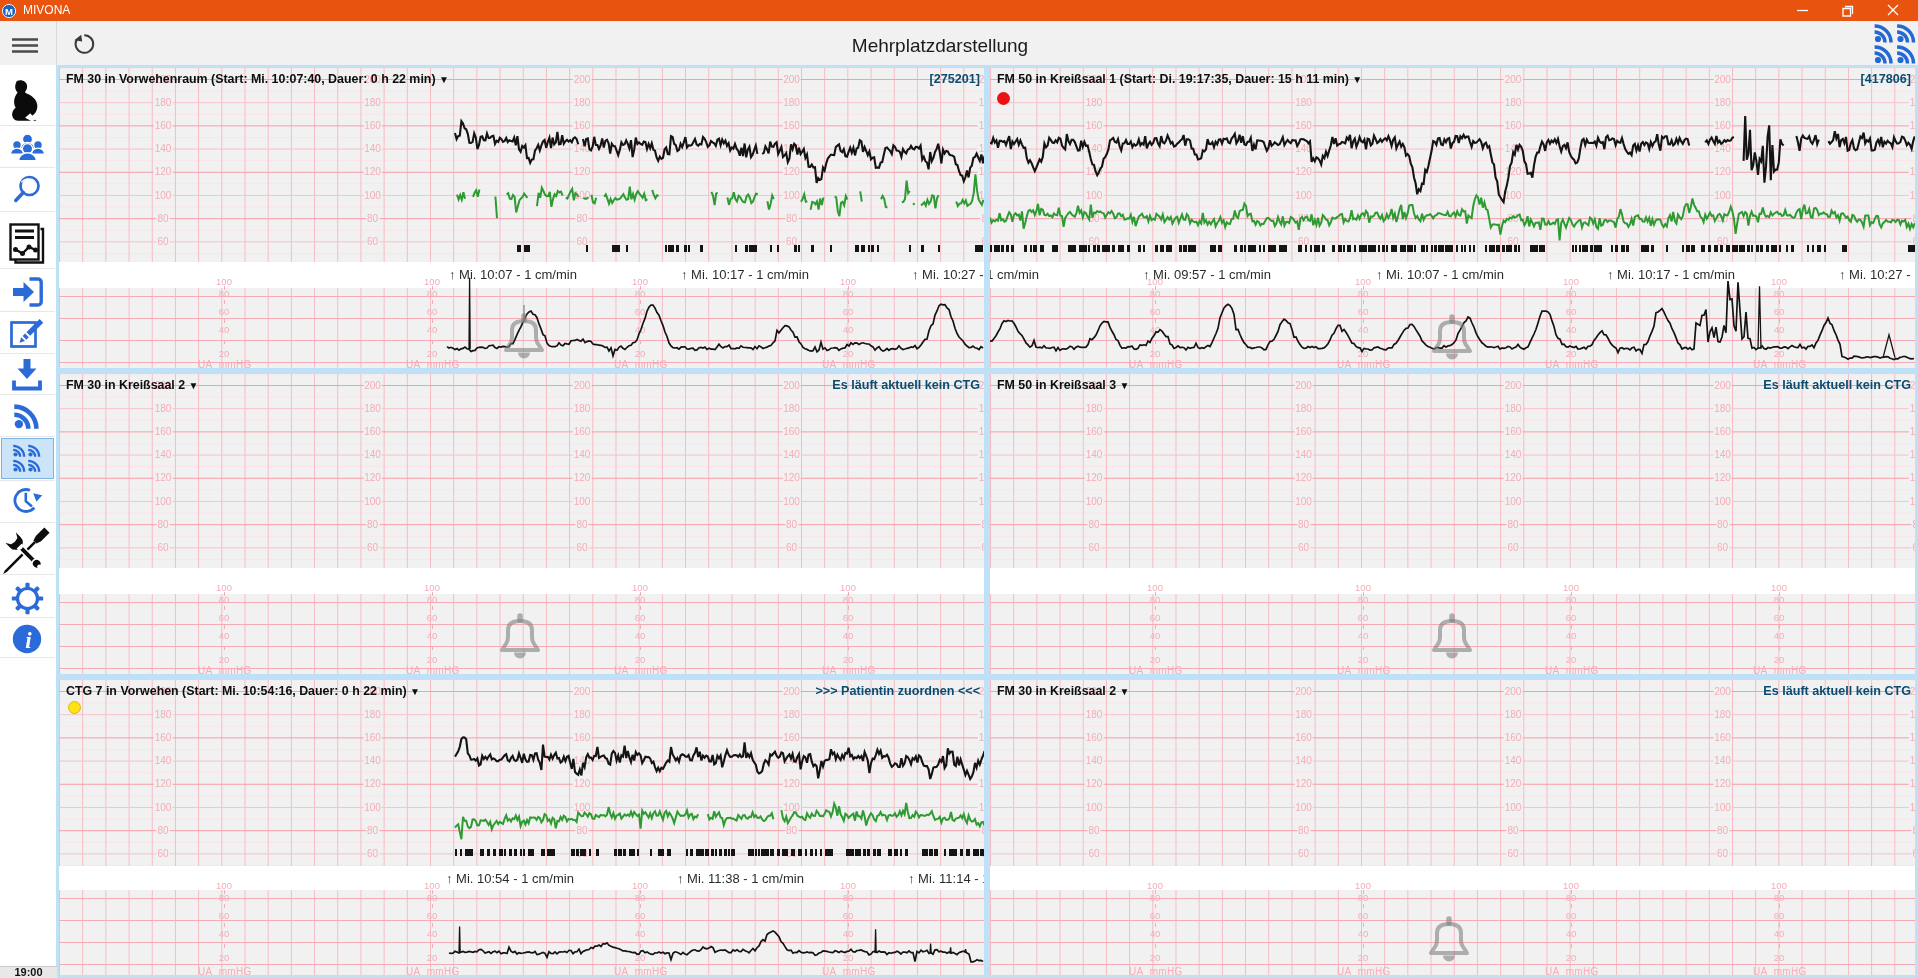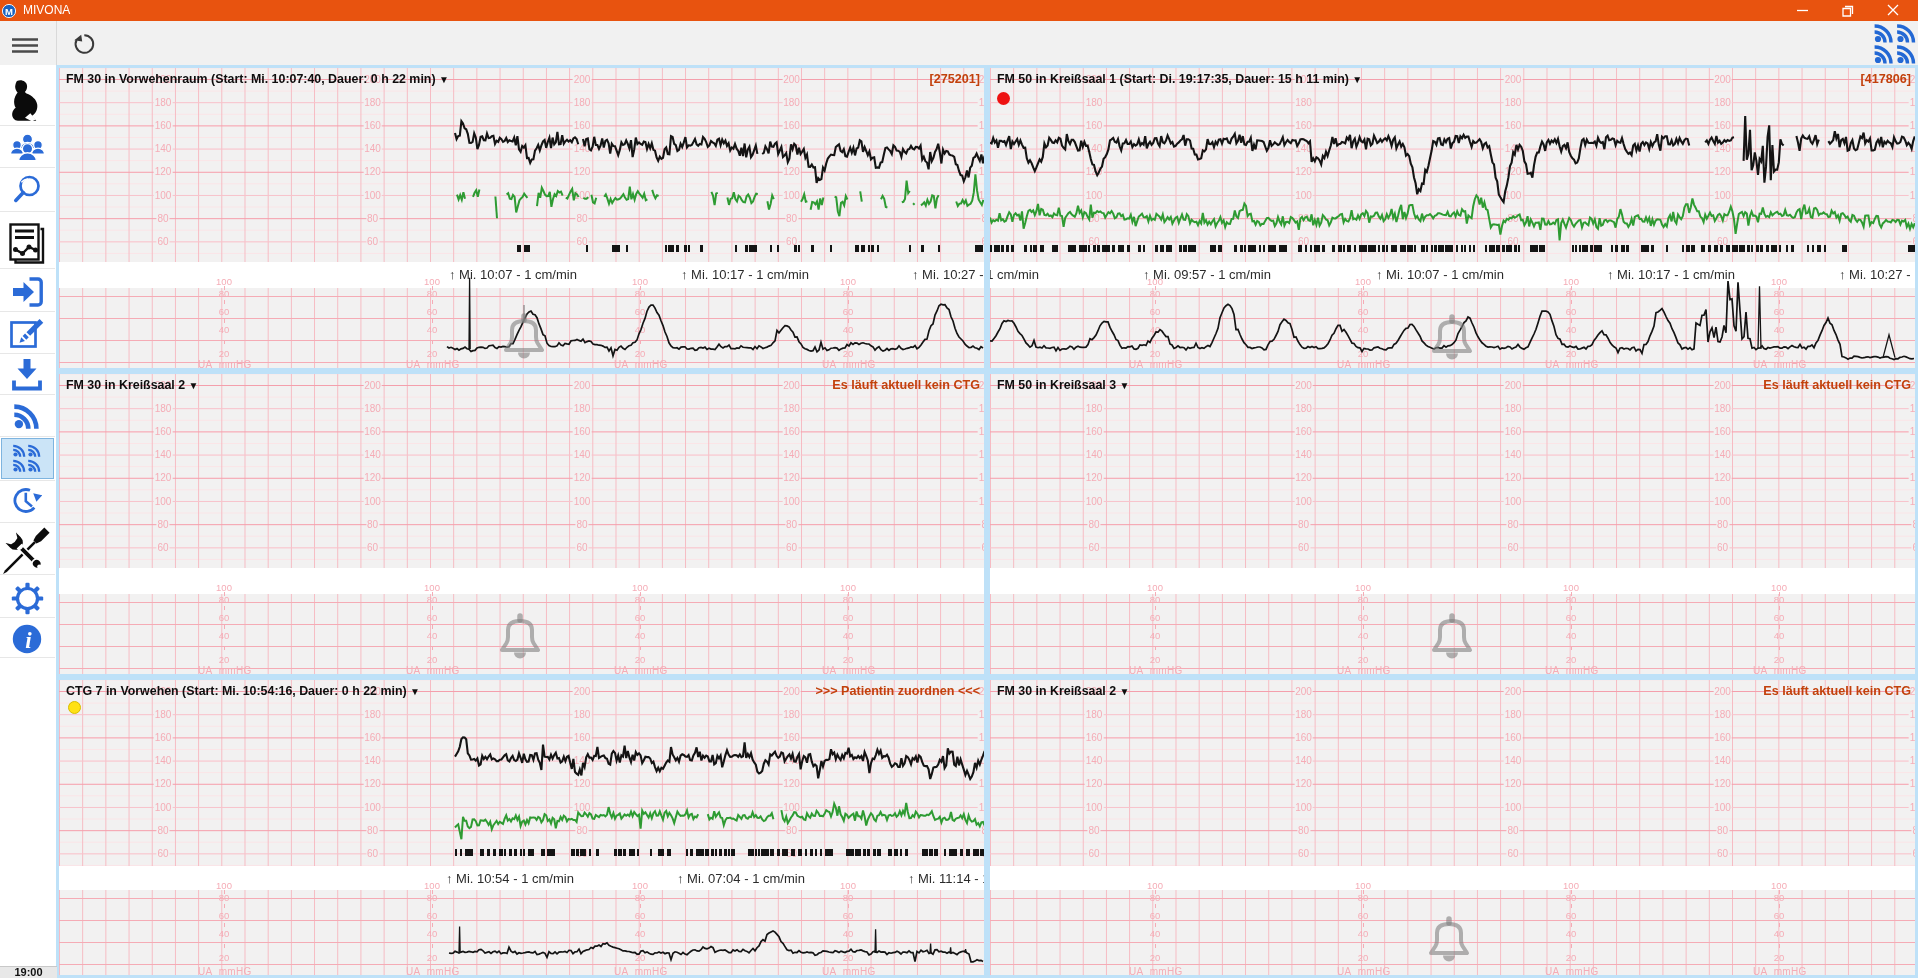--- a/index.html
+++ b/index.html
@@ -18,21 +18,21 @@
 .gridA,.gridB{position:absolute;left:0;right:0;background-color:#F2F1F1;background-repeat:repeat}
 .gridA{background-image:linear-gradient(#F49FAC 0 1px,transparent 1px),linear-gradient(#F7C3CB 0 1px,transparent 1px),linear-gradient(90deg,#F6BAC2 0 1px,transparent 1px),linear-gradient(#FBE4E7 0 1px,transparent 1px);background-size:100% 46.4px,100% 46.4px,23.2px 100%,100% 11.6px;background-position:0 11.0px,0 34.2px,0 0,0 22.6px}
 .gridB{background-image:linear-gradient(#F5ABB5 0 1px,transparent 1px),linear-gradient(90deg,#F6BAC2 0 1px,transparent 1px);background-size:100% 22px,23.2px 100%;background-position:0 8px,0 0}
 .pl{position:absolute;transform:translateX(-50%);padding:0 1px;background:#F2F1F1;font-size:10px;color:#F5ACB6;line-height:13px}
 .pr{position:absolute;transform:translateX(-50%);padding:0 1px;font-size:9.5px;color:#F5ACB6;line-height:11px}
 .pu{position:absolute;font-size:10px;color:#F5ACB6;line-height:10px;letter-spacing:0.3px}
 .ptick{position:absolute;width:1px;height:4px;background:#F5ACB6}
 .tl{position:absolute;font-size:13px;color:#2b2b2b;white-space:nowrap}
 .hdr{position:absolute;left:7px;top:4px;font-size:12.4px;font-weight:bold;color:#0d0d0d;white-space:nowrap}
 .tri{font-size:10px}
-.hdrR{position:absolute;right:4px;top:4px;font-size:12.6px;font-weight:bold;color:#c2410c;white-space:nowrap}
+.hdrR{position:absolute;right:4px;top:4px;font-size:12.6px;font-weight:bold;color:#0c4a6e;white-space:nowrap}
 .dot{position:absolute;width:13px;height:13px;border-radius:50%}
 .tr{position:absolute;left:0;top:0}
 </style></head>
 <body>
 <div id="titlebar">
     <svg class="abs" style="left:2px;top:4px" width="14" height="14" viewBox="0 0 14 14">
       <circle cx="7" cy="7" r="6.6" fill="#1B63C0" stroke="#fff" stroke-width="0.9"></circle>
       <text x="7" y="10.6" font-size="9.5" font-weight="bold" fill="#fff" text-anchor="middle" font-family="Liberation Sans">M</text>
     </svg>
     <span id="appname">MIVONA</span>
@@ -43,20 +43,21 @@
     </svg>
   </div>
 <div id="toolbar">
     <svg class="abs" style="left:12px;top:16.5px" width="26" height="15" viewBox="0 0 26 15">
       <path d="M0,1.5 h26 M0,7.5 h26 M0,13.5 h26" stroke="#4a4a4a" stroke-width="2.6"></path>
     </svg>
     <svg class="abs" style="left:73px;top:12px" width="24" height="24" viewBox="0 0 24 24">
       <path d="M11.3,2.23 A8.8,8.8 0 1 1 3.6,7.0" fill="none" stroke="#3a3a3a" stroke-width="2"></path>
       <path d="M1.3,7.2 L8.2,1.7 L9.2,8.6 Z" fill="#3a3a3a"></path>
     </svg>
+    <div id="title">Mehrplatzdarstellung</div>
     <svg class="abs" style="left:1874px;top:2px" width="43" height="41" viewBox="0 0 43 41">
       <g transform="translate(0,0)">
         <circle cx="4" cy="16" r="3.1" fill="#2368D4"></circle>
         <path d="M0.6,9 a10.4,10.4 0 0 1 10.4,10.4" fill="none" stroke="#2368D4" stroke-width="3.4"></path>
         <path d="M0.6,3 a16.4,16.4 0 0 1 16.4,16.4" fill="none" stroke="#2368D4" stroke-width="3.4"></path>
       </g>
       <g transform="translate(0,21)">
         <circle cx="4" cy="16" r="3.1" fill="#2368D4"></circle>
         <path d="M0.6,9 a10.4,10.4 0 0 1 10.4,10.4" fill="none" stroke="#2368D4" stroke-width="3.4"></path>
         <path d="M0.6,3 a16.4,16.4 0 0 1 16.4,16.4" fill="none" stroke="#2368D4" stroke-width="3.4"></path>
@@ -733,21 +734,21 @@
       <polyline fill="none" stroke="#2E9B32" stroke-width="2" points="722.4,130.1 724,138.7 725.6,141.2 727.2,136.5 728.8,143.1 730.4,140.4 732,137.5 733.6,135.4 735.2,132.2 736.8,132.4 738.4,135.7 740,136.6 741.6,137.3 743.2,136.7 744.8,139.5 746.4,140 748,133.2 749.6,136.2 751.2,137.8 752.8,133.6 754.4,135.8 756,136 757.6,130.8 759.2,132.8 760.8,135.9 762.4,135.7 764,136.3 765.6,133.8 767.2,130.2 768.8,131.4 770.4,132 772,136.5 773.6,132.1 775.2,123.7 776.8,127.6 778.4,135.7 780,126.3 781.6,134.3 783.2,137 784.8,140.7 786.4,133.8 788,135 789.6,137.9 791.2,136.3 792.8,134.8 794.4,133.7 796,140.7 797.6,131.5 799.2,136.3 800.8,136.3 802.4,138.7 804,130.5 805.6,136.4 807.2,145.5 808.8,139.7 810.4,136.3 812,133.3 813.6,135.2 815.2,139.5 816.8,141.1 818.4,135.7 820,135.2 821.6,132 823.2,135.4 824.8,134.8 826.4,135.4 828,140 829.6,135.5 831.2,134.8 832.8,136 834.4,135.5 836,133.3 837.6,136.8 839.2,135.3 840.8,131.2 842.4,135.3 844,130.8 845.6,134.2 847.2,123 848.8,132 850.4,138.1 852,138 853.6,135.1 855.2,136.8 856.8,131.7 858.4,133.7 860,137.4 861.6,135 863.2,135.2 864.8,135.7 866.4,135.7 868,134.6 869.6,135.2 871.2,133.5 872.8,131.2 874.4,136.2 876,139.9 877.6,139.1 879.2,138.7 880.8,136.8 882.4,142.6 884,138.4 885.6,137.7 887.2,139.9 888.8,139.7 890.4,138.4 892,131.9 893.6,139.9 895.2,140.9 896.8,138.7 898.4,138 900,137.7 901.6,135.3 903.2,138.2 904.8,134.2 906.4,140 908,143.1 909.6,135.4 911.2,139.8 912.8,141.7 914.4,141.2 916,139.1 917.6,144.7 919.2,143.1 920.8,146.3 922.4,142.4 924,142 925.6,145.6"></polyline>
       <path fill="#141414" d="M396 169h2v7h-2zM401 169h2v7h-2zM406 169h8v7h-8zM421 169h4v7h-4zM428 169h3v7h-3zM434 169h3v7h-3zM440 169h4v7h-4zM445 169h2v7h-2zM450 169h3v7h-3zM455 169h3v7h-3zM461 169h2v7h-2zM464 169h2v7h-2zM469 169h6v7h-6zM482 169h4v7h-4zM488 169h8v7h-8zM512 169h4v7h-4zM517 169h3v7h-3zM521 169h6v7h-6zM530 169h2v7h-2zM537 169h3v7h-3zM555 169h3v7h-3zM559 169h4v7h-4zM564 169h3v7h-3zM570 169h6v7h-6zM578 169h2v7h-2zM591 169h2v7h-2zM599 169h6v7h-6zM608 169h4v7h-4zM627 169h2v7h-2zM631 169h3v7h-3zM637 169h8v7h-8zM646 169h4v7h-4zM652 169h3v7h-3zM656 169h2v7h-2zM660 169h3v7h-3zM665 169h3v7h-3zM669 169h2v7h-2zM672 169h4v7h-4zM689 169h6v7h-6zM696 169h2v7h-2zM699 169h2v7h-2zM702 169h8v7h-8zM711 169h4v7h-4zM718 169h3v7h-3zM723 169h6v7h-6zM732 169h4v7h-4zM739 169h4v7h-4zM746 169h2v7h-2zM751 169h3v7h-3zM756 169h2v7h-2zM761 169h2v7h-2zM766 169h8v7h-8zM787 169h8v7h-8zM796 169h6v7h-6zM804 169h3v7h-3zM808 169h3v7h-3zM814 169h3v7h-3zM818 169h4v7h-4zM829 169h4v7h-4zM835 169h4v7h-4zM841 169h2v7h-2zM846 169h3v7h-3zM863 169h6v7h-6zM870 169h4v7h-4zM875 169h4v7h-4zM885 169h2v7h-2zM890 169h8v7h-8zM901 169h3v7h-3zM907 169h4v7h-4zM914 169h6v7h-6zM921 169h6v7h-6z"></path>
       <polyline fill="none" stroke="#141414" stroke-width="1.7" points="390,273 392,273.4 394,273.1 396,271.3 398,272.1 400,273.1 402,272.1 404,271.5 406,272.4 408,272.1 410,271.4 412,271.8 414,272.4 416,271.5 418,271.8 420,269.7 422,269.4 424,270.8 426,273 428,272.4 430,271.8 432,273.4 434,271.8 436,271.1 438,272.7 440,271.1 442,273.7 444,272.9 446,272.8 448,273.5 450,267.2 452,271.2 454,272.6 456,271.4 458,274 460,272.7 462,273.3 464,273 466,272.6 468,272.1 470,271.9 472,272.7 474,272.9 476,271.5 478,274.6 480,274.1 482,273.3 484,272.4 486,273.3 488,277.4 490,271.8 492,273.5 494,273.6 496,272 498,273.9 500,272.1 502,271.8 504,272 506,271.4 508,272.5 510,270.3 512,270.5 514,273.6 516,271.8 518,271.7 520,269.1 522,273.6 524,271.4 526,270.6 528,269.8 530,269.5 532,267.5 534,268.4 536,266.2 538,266.2 540,265 542,266.5 544,263.6 546,264 548,262.8 550,265.4 552,266.3 554,267.1 556,267.6 558,268.2 560,268.8 562,269.8 564,270.9 566,270.9 568,271.4 570,271.5 572,272.1 574,272.7 576,272.5 578,274.2 580,274.1 582,271.1 584,270.7 586,272.8 588,271.9 590,273.3 592,274.2 594,274.4 596,272.9 598,273 600,272 602,273 604,272.3 606,273.8 608,272.9 610,273 612,279.7 614,273.3 616,271.8 618,272.3 620,273.2 622,274.5 624,272.5 626,274.1 628,274.7 630,272.9 632,271.3 634,270 636,269.8 638,270.9 640,271.1 642,269.7 644,267 646,268.4 648,268.9 650,268.1 652,266.5 654,267.7 656,272.3 658,271.3 660,270.5 662,270 664,270.4 666,270 668,271.2 670,272.7 672,272.7 674,269.9 676,271 678,269.7 680,271.5 682,271.6 684,269.4 686,270.8 688,271.4 690,272.8 692,270.5 694,268.5 696,270.8 698,267.7 700,265.9 702,261.6 704,259.7 706,261.1 708,254.5 710,253 712,251.9 714,251 716,252.1 718,254.4 720,256.8 722,261.5 724,263.4 726,266.6 728,269.8 730,270.6 732,270.1 734,273.2 736,272.3 738,272.5 740,270.7 742,272.2 744,272.9 746,272.7 748,271.9 750,272.7 752,272.4 754,272.8 756,275.2 758,274.7 760,273 762,272.5 764,270.9 766,271.1 768,271.4 770,272 772,272.3 774,272.6 776,270.8 778,271.4 780,272.5 782,271.1 784,271.9 786,272.6 788,271.4 790,271.2 792,269.2 794,271.7 796,272 798,270.5 800,270.3 802,270 804,270.9 806,271.6 808,272 810,274.9 812,274 814,271.8 816,271.2 818,272.4 820,271 822,272.1 824,271.9 826,272.1 828,274.5 830,272.7 832,273.2 834,272.6 836,272.4 838,271.2 840,272.3 842,274 844,272 846,272.1 848,272.7 850,270.9 852,272.7 854,272.6 856,281.5 858,271.4 860,272.9 862,270.3 864,271.8 866,271.2 868,270.3 870,273.4 872,272.7 874,274.2 876,269.8 878,269.6 880,271.8 882,271.2 884,272.1 886,272 888,273.3 890,272 892,273.3 894,272.4 896,273.5 898,274.6 900,272.7 902,271.9 904,271.3 906,271.2 908,273 910,274.1 912,281.8 914,281.8 916,281.1 918,279.8 920,280.6 922,280.3 924,281.5"></polyline>
       <path stroke="#141414" stroke-width="1.3" d="M400 273L400.6 246.4L401.2 273" fill="none"></path>
       <path stroke="#141414" stroke-width="1.3" d="M816 273L816.6 249.2L817.2 273" fill="none"></path>
       <path stroke="#141414" stroke-width="1.3" d="M871 273L871.6 263.5L872.2 273" fill="none"></path>
       <path stroke="#141414" stroke-width="1.3" d="M891 273L891.6 267.3L892.2 273" fill="none"></path>
       <path stroke="#141414" stroke-width="1.3" d="M906 273L906.6 269.2L907.2 273" fill="none"></path>
     </svg>
     <span class="tl" style="left:387px;top:191px">↑ Mi. 10:54 - 1 cm/min</span>
-    <span class="tl" style="left:618px;top:191px">↑ Mi. 07:04 - 1 cm/min</span>
+    <span class="tl" style="left:618px;top:191px">↑ Mi. 11:38 - 1 cm/min</span>
     <span class="tl" style="left:849px;top:191px">↑ Mi. 11:14 - 1 cm/min</span>
     <div class="hdr">CTG 7 in Vorwehen (Start: Mi. 10:54:16, Dauer: 0 h 22 min) <span class="tri">▼</span></div>
     <div class="hdrR"></div>
     <div class="hdrR">&gt;&gt;&gt; Patientin zuordnen &lt;&lt;&lt;</div>
     <div class="dot" style="background:#FFE115;border:1px solid #D8BC00;left:9px;top:21px"></div>
   </div>
 <div class="panel" style="left:987px;top:677px;width:931px;height:301px">
     <div class="gridwrap">
       <div class="gridA" style="top:0;height:186px"></div>
       <div style="position:absolute;left:0;right:0;top:186px;height:24px;background:#fff"></div>

